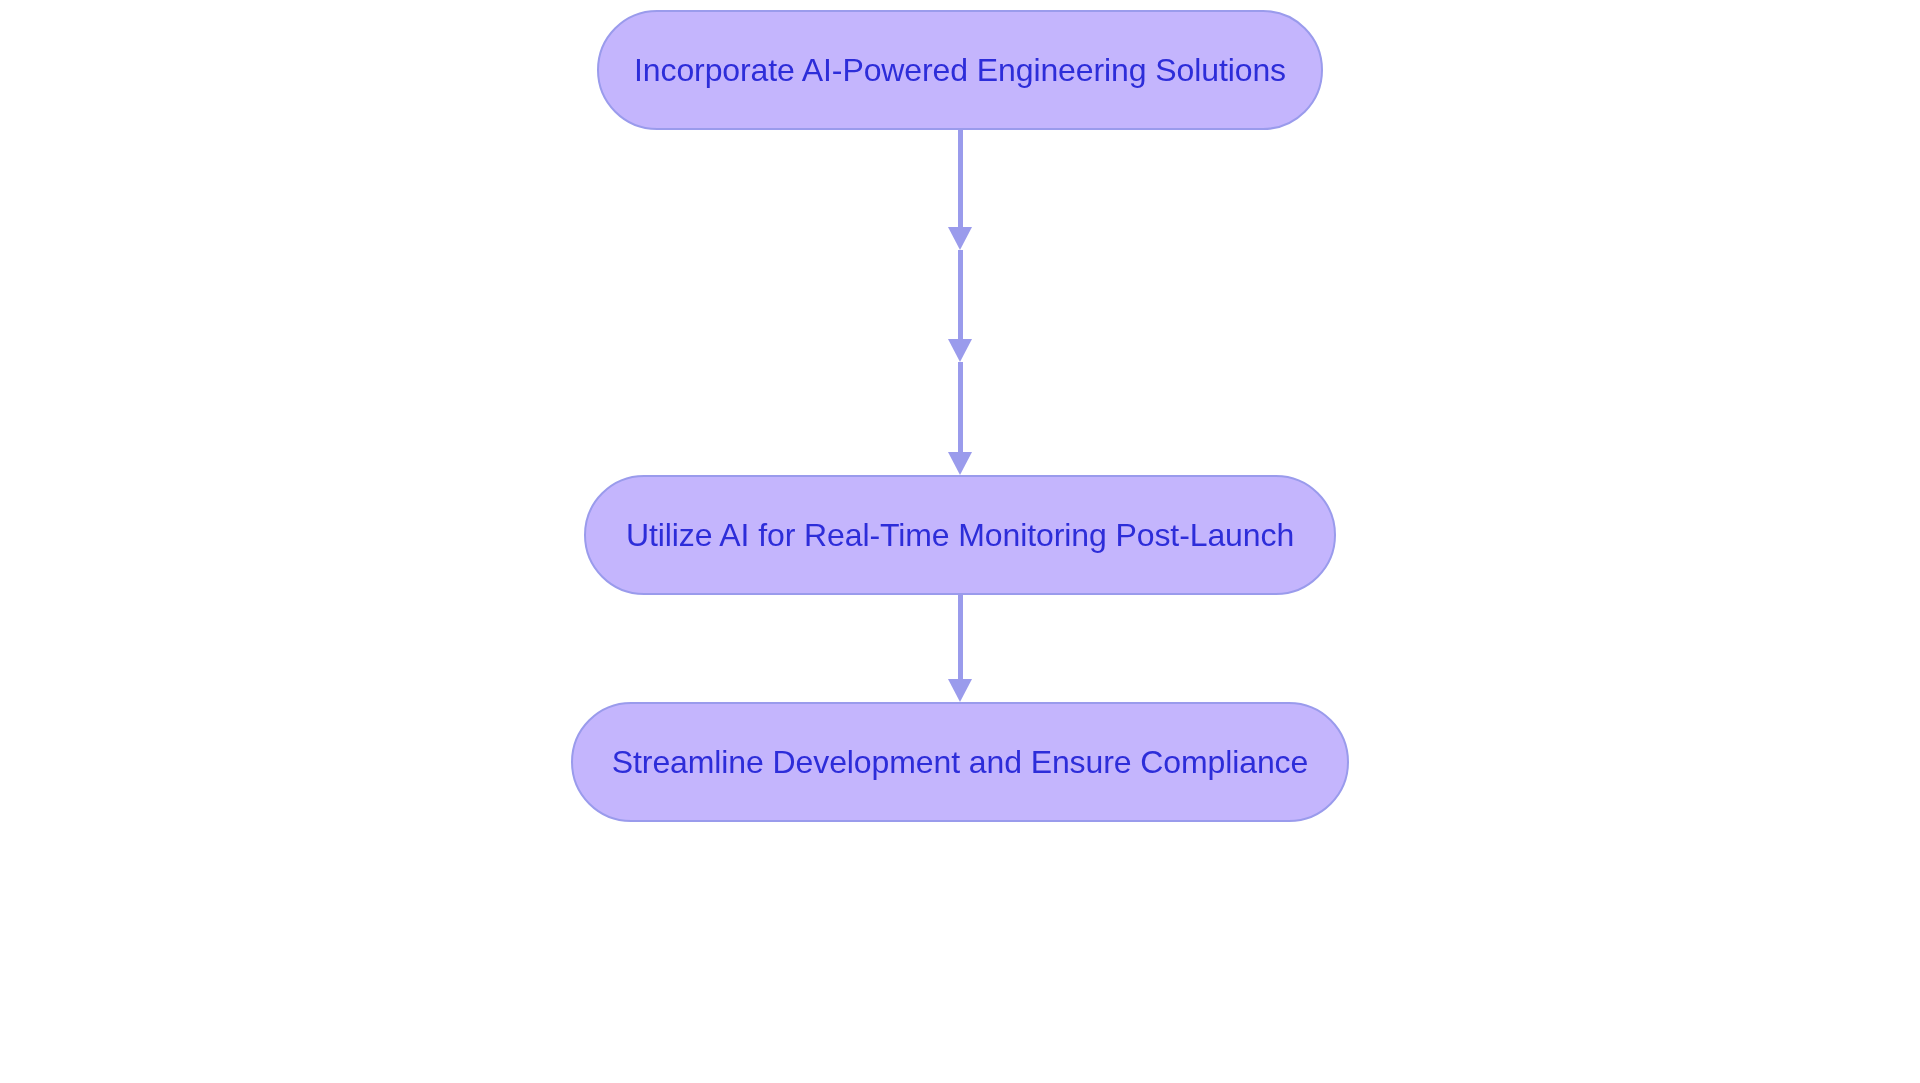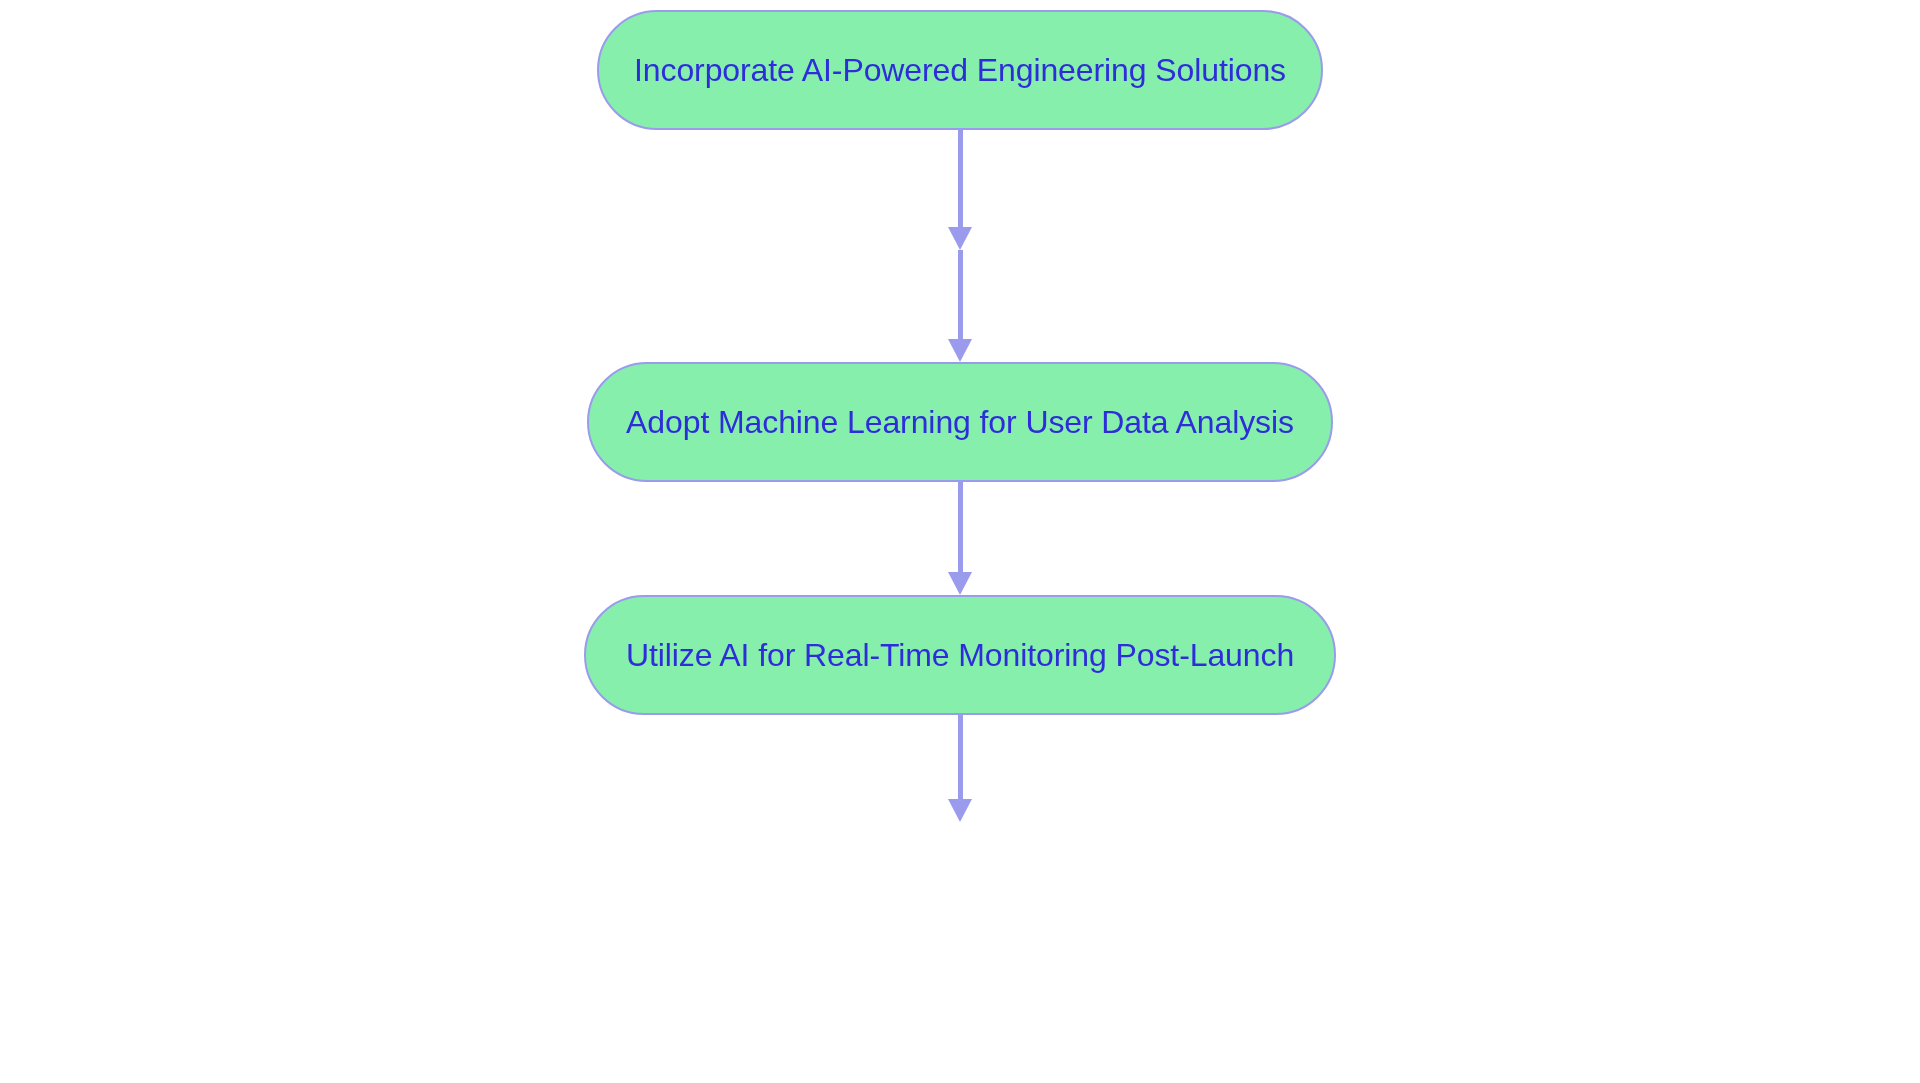--- a/index.html
+++ b/index.html
@@ -21,21 +21,21 @@
     background: #ffffff;
     display: flex;
     flex-direction: column;
     align-items: center;
   }
 
   .node {
     box-sizing: border-box;
     height: 120px;
     border: 2px solid #9a9bec;
-    background: #86efac;
+    background: #c4b5fd;
     border-radius: 62px;
     display: flex;
     align-items: center;
     justify-content: center;
     padding: 0 46px;
     position: relative;
     flex: none;
   }
 
   .node-label {
@@ -96,32 +96,32 @@
     <div class="stem"></div>
     <div class="head"></div>
   </div>
 
 
   <div class="connector c1">
     <div class="stem"></div>
     <div class="head"></div>
   </div>
 
-  <div class="node n2">
-    <span class="node-label">Adopt Machine Learning for User Data Analysis</span>
-  </div>
 
   <div class="connector c2">
     <div class="stem"></div>
     <div class="head"></div>
   </div>
 
   <div class="node n3">
     <span class="node-label">Utilize AI for Real-Time Monitoring Post-Launch</span>
   </div>
 
   <div class="connector c3">
     <div class="stem"></div>
     <div class="head"></div>
   </div>
 
+  <div class="node n4">
+    <span class="node-label">Streamline Development and Ensure Compliance</span>
+  </div>
 
 </div>
 
 </body></html>

